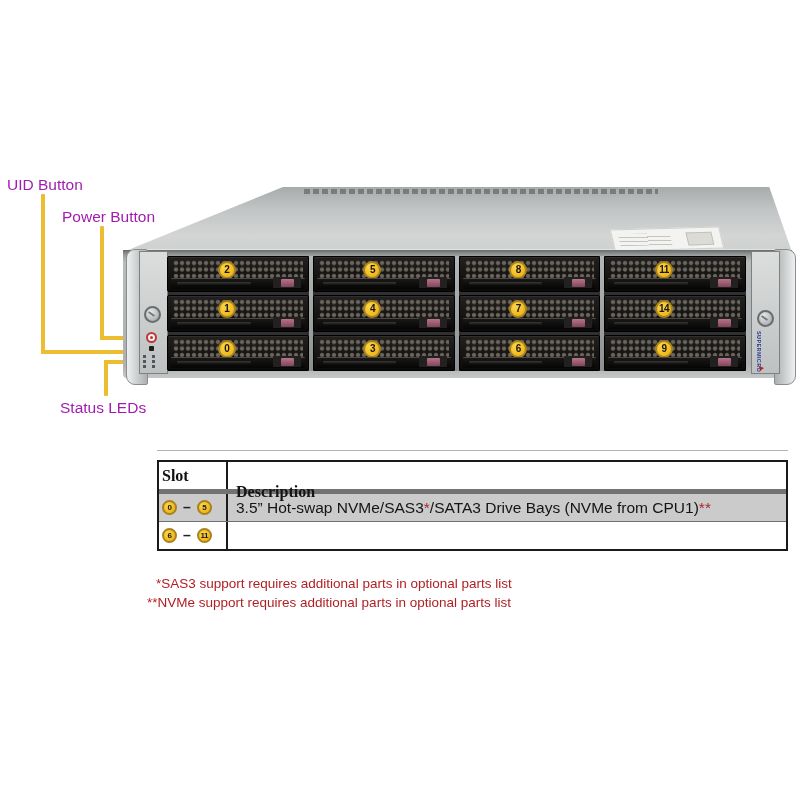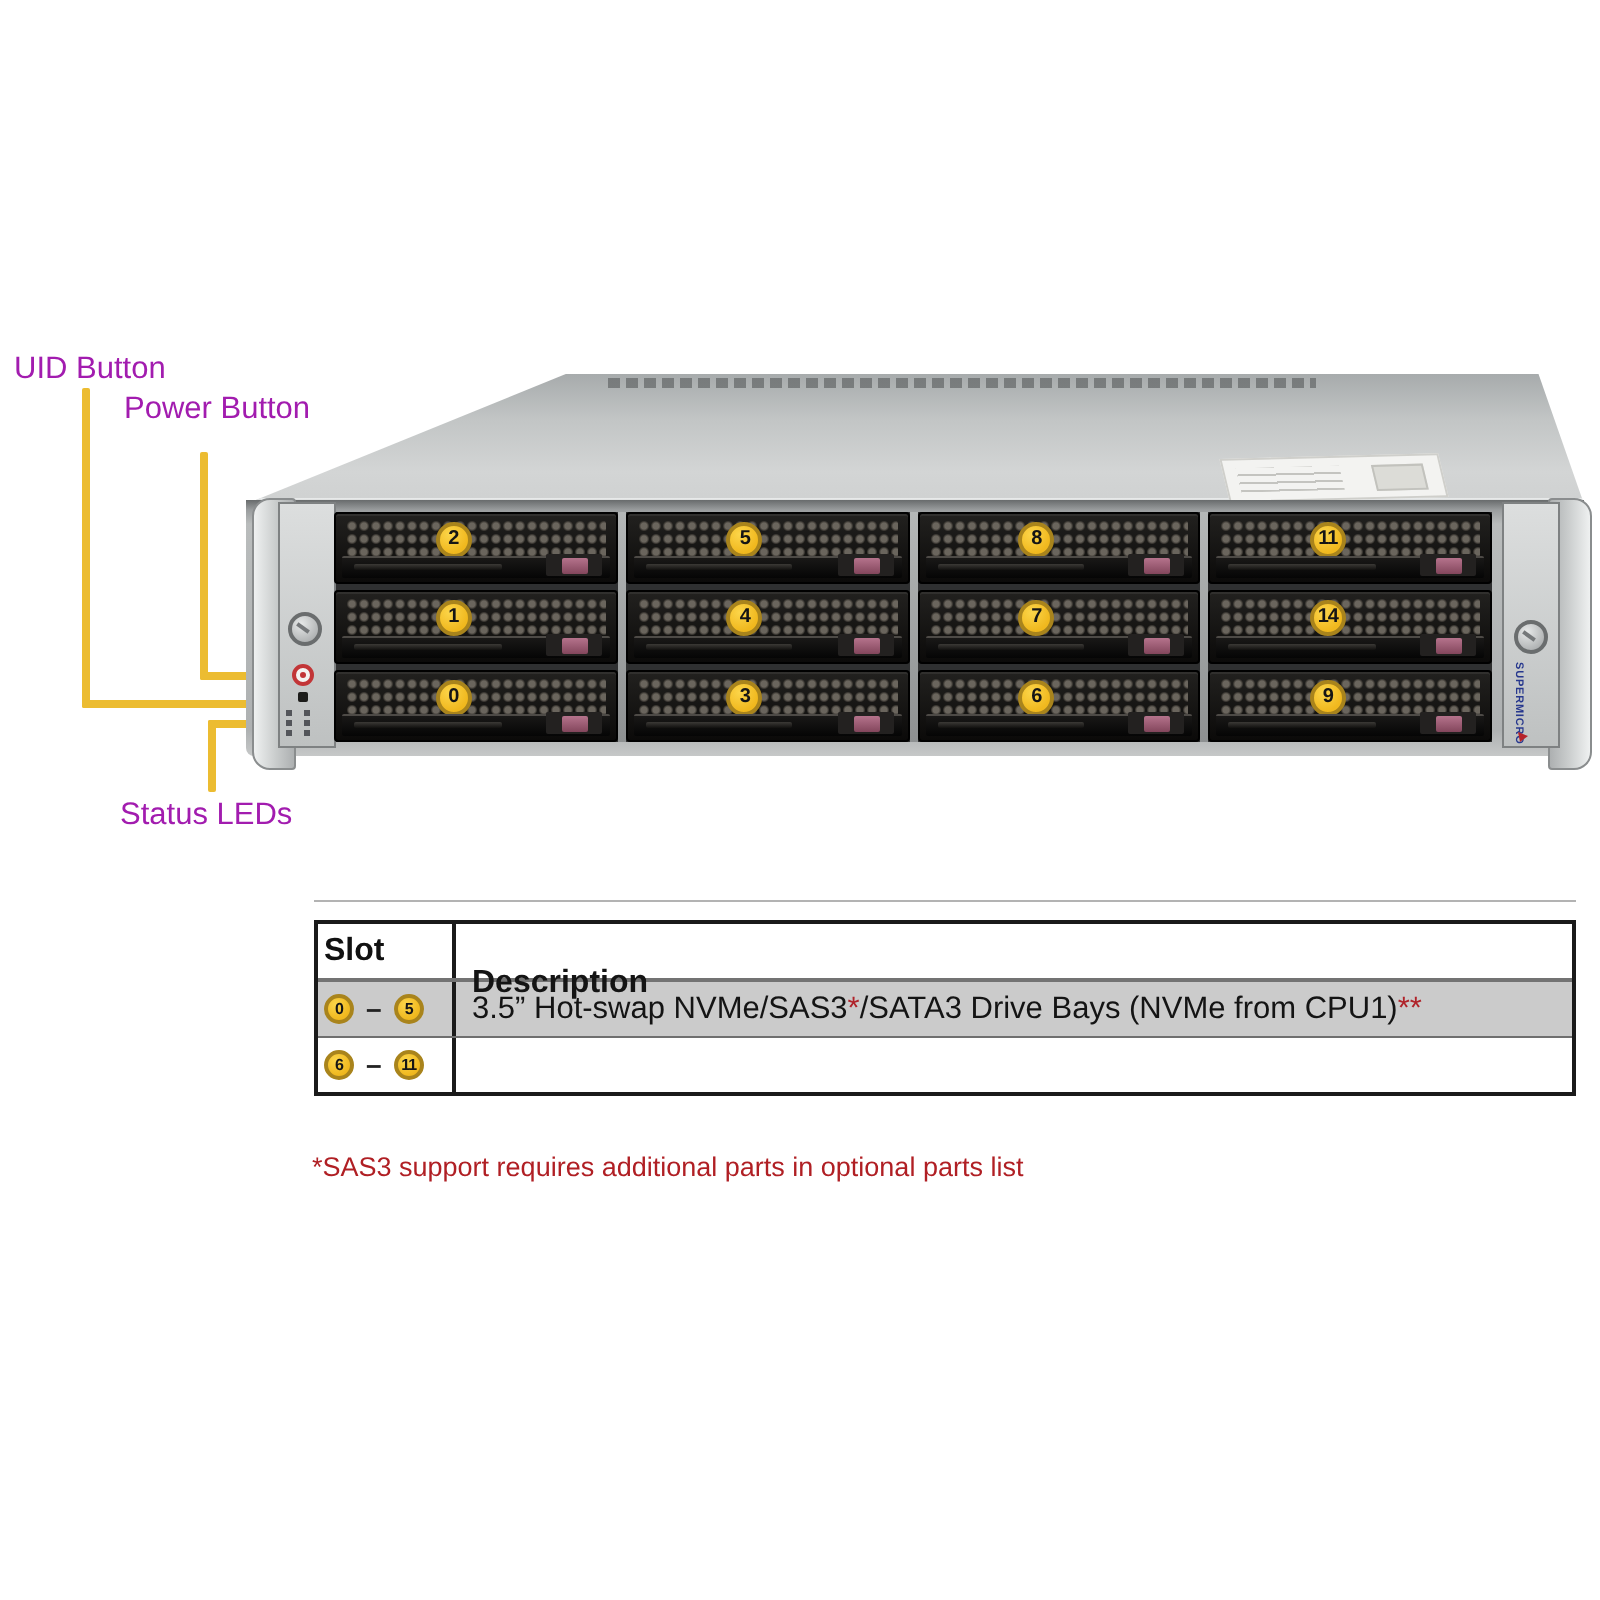--- a/index.html
+++ b/index.html
@@ -2,21 +2,21 @@
 <html><head>
 <meta charset="utf-8">
 <style>
   html,body{margin:0;padding:0;background:#fff;}
   .page{position:relative;width:800px;height:800px;background:#ffffff;overflow:hidden;
         font-family:"Liberation Sans","DejaVu Sans",sans-serif;color:#111;}
 
   
   .callout-label{position:absolute;font-size:15.5px;color:#a21caf;white-space:nowrap;}
   .lbl-uid{left:7px;top:176px;}
-  .lbl-power{left:62px;top:196px;text-align:center;}
+  .lbl-power{left:62px;top:208px;text-align:center;}
   .lbl-status{left:60px;top:399px;}
   .cline{position:absolute;background:#ECBC31;border-radius:1px;}
   .uid-v{left:41px;top:194px;width:4px;height:160px;}
   .uid-h{left:41px;top:350px;width:100px;height:4px;}
   .pwr-v{left:100px;top:226px;width:4px;height:114px;}
   .pwr-h{left:100px;top:336px;width:41px;height:4px;}
   .sts-h{left:104px;top:360px;width:37px;height:4px;}
   .sts-v{left:104px;top:360px;width:4px;height:36px;}
 
   
@@ -84,21 +84,21 @@
   .brand-v{position:absolute;left:756px;top:331px;height:38px;writing-mode:vertical-rl;
     font-size:5.5px;letter-spacing:.4px;color:#27388e;font-weight:bold;}
   .brand-mark{position:absolute;left:759px;top:366px;width:5px;height:5px;background:#b6232a;
     clip-path:polygon(0 0,100% 40%,20% 100%);}
 
   
   .pre-rule{position:absolute;left:157px;top:450px;width:631px;height:1px;background:#b3b3b3;}
   .slot-table{position:absolute;left:157px;top:460px;width:631px;border:2px solid #1a1a1a;
     box-sizing:border-box;background:#fff;}
   .t-row{display:flex;height:27px;align-items:center;}
-  .t-row.hdr{border-bottom:2px solid #737373;font-weight:bold;font-size:16px;}
+  .t-row.hdr{border-bottom:5px solid #737373;font-weight:bold;font-size:16px;font-family:Liberation Serif, serif;}
   .t-row.r1{background:#CBCBCB;border-bottom:1px solid #6f6f6f;}
   .t-row.r2{background:#ffffff;}
   .c-slot{width:69px;flex:none;align-self:stretch;display:flex;align-items:center;
     border-right:2px solid #1a1a1a;padding-left:3px;box-sizing:border-box;gap:6px;}
   .c-desc{flex:1;padding-left:8px;font-size:15.5px;color:#141414;white-space:nowrap;}
   .hdr .c-desc{font-size:16px;margin-top:32px;}
   .slot-badge{width:11px;height:11px;flex:none;border-radius:50%;border:2px solid #A9841C;
     background:radial-gradient(circle at 35% 30%,#FCD54A,#F0B81E 70%);
     font-size:8px;font-weight:bold;line-height:11px;text-align:center;color:#151515;letter-spacing:-0.5px;}
   .slot-dash{font-size:14px;font-weight:bold;color:#222;line-height:11px;}
@@ -262,14 +262,15 @@
     <div class="t-row r2">
       <div class="c-slot">
         <span class="slot-badge">6</span>
         <span class="slot-dash">–</span>
         <span class="slot-badge">11</span>
       </div>
     </div>
   </div>
 
   <div class="footnote fn1">*SAS3 support requires additional parts in optional parts list</div>
+  <div class="footnote fn2">**NVMe support requires additional parts in optional parts list</div>
 
 </div>
 
 </body></html>

